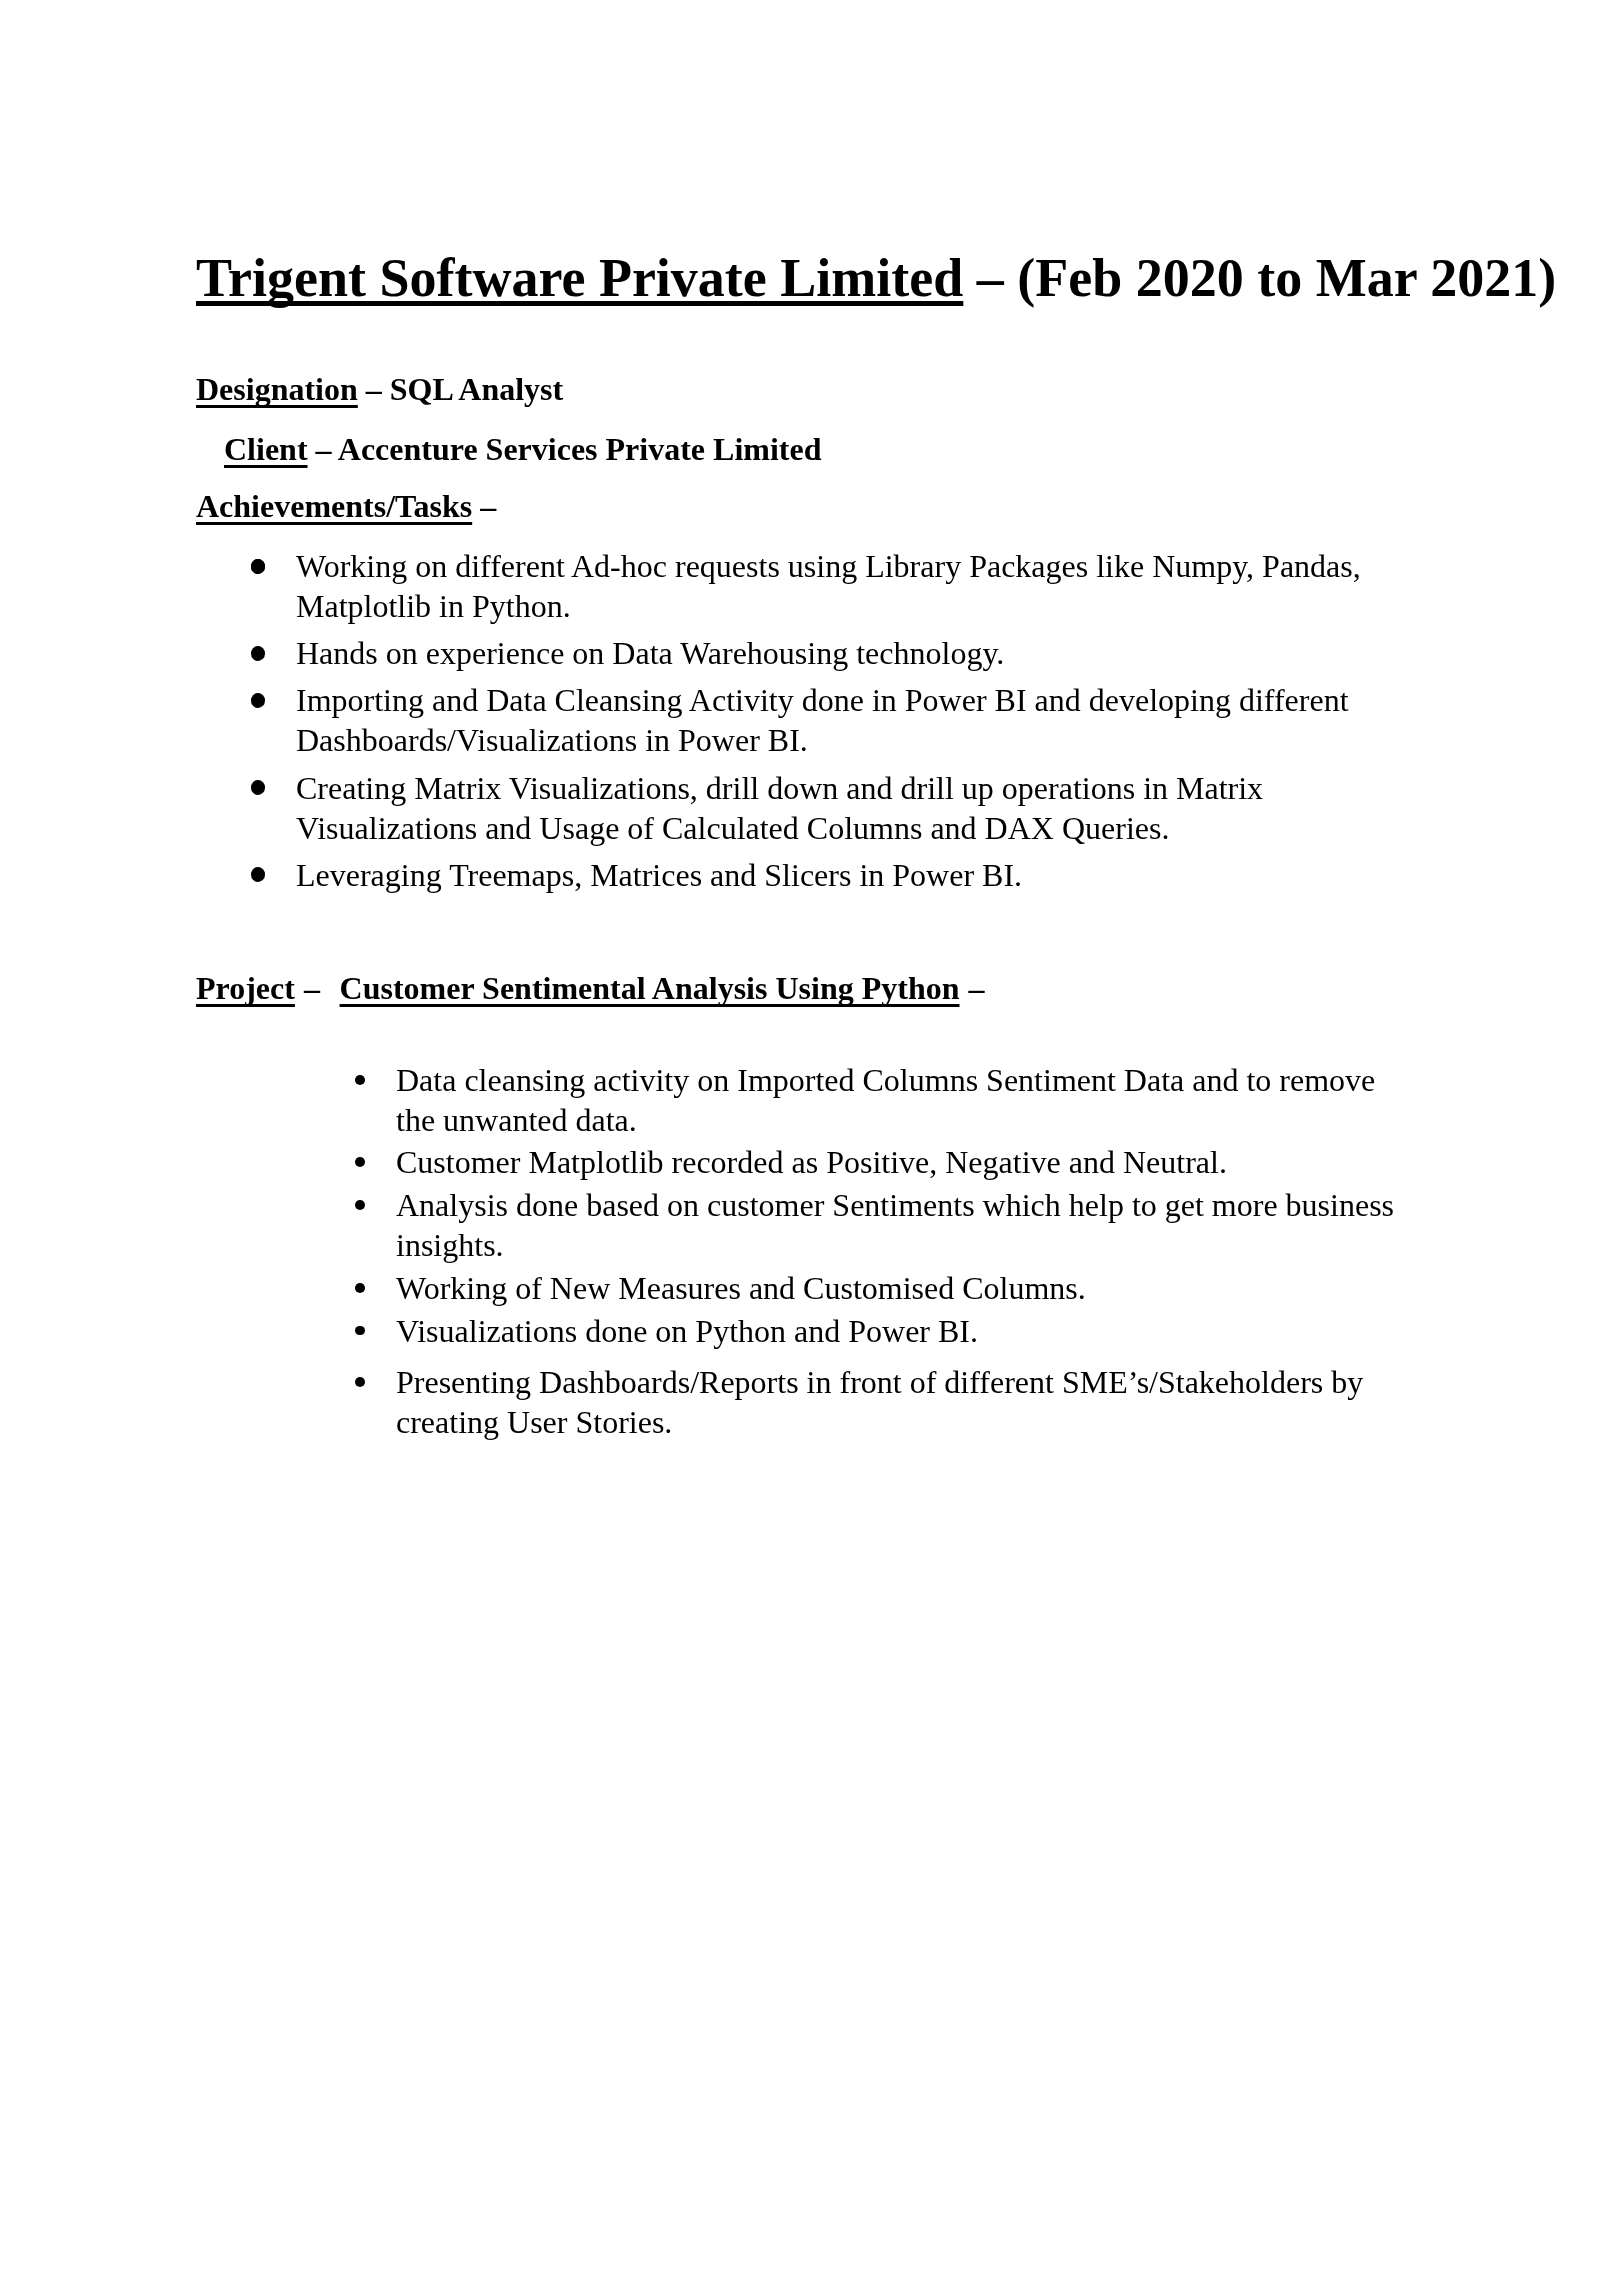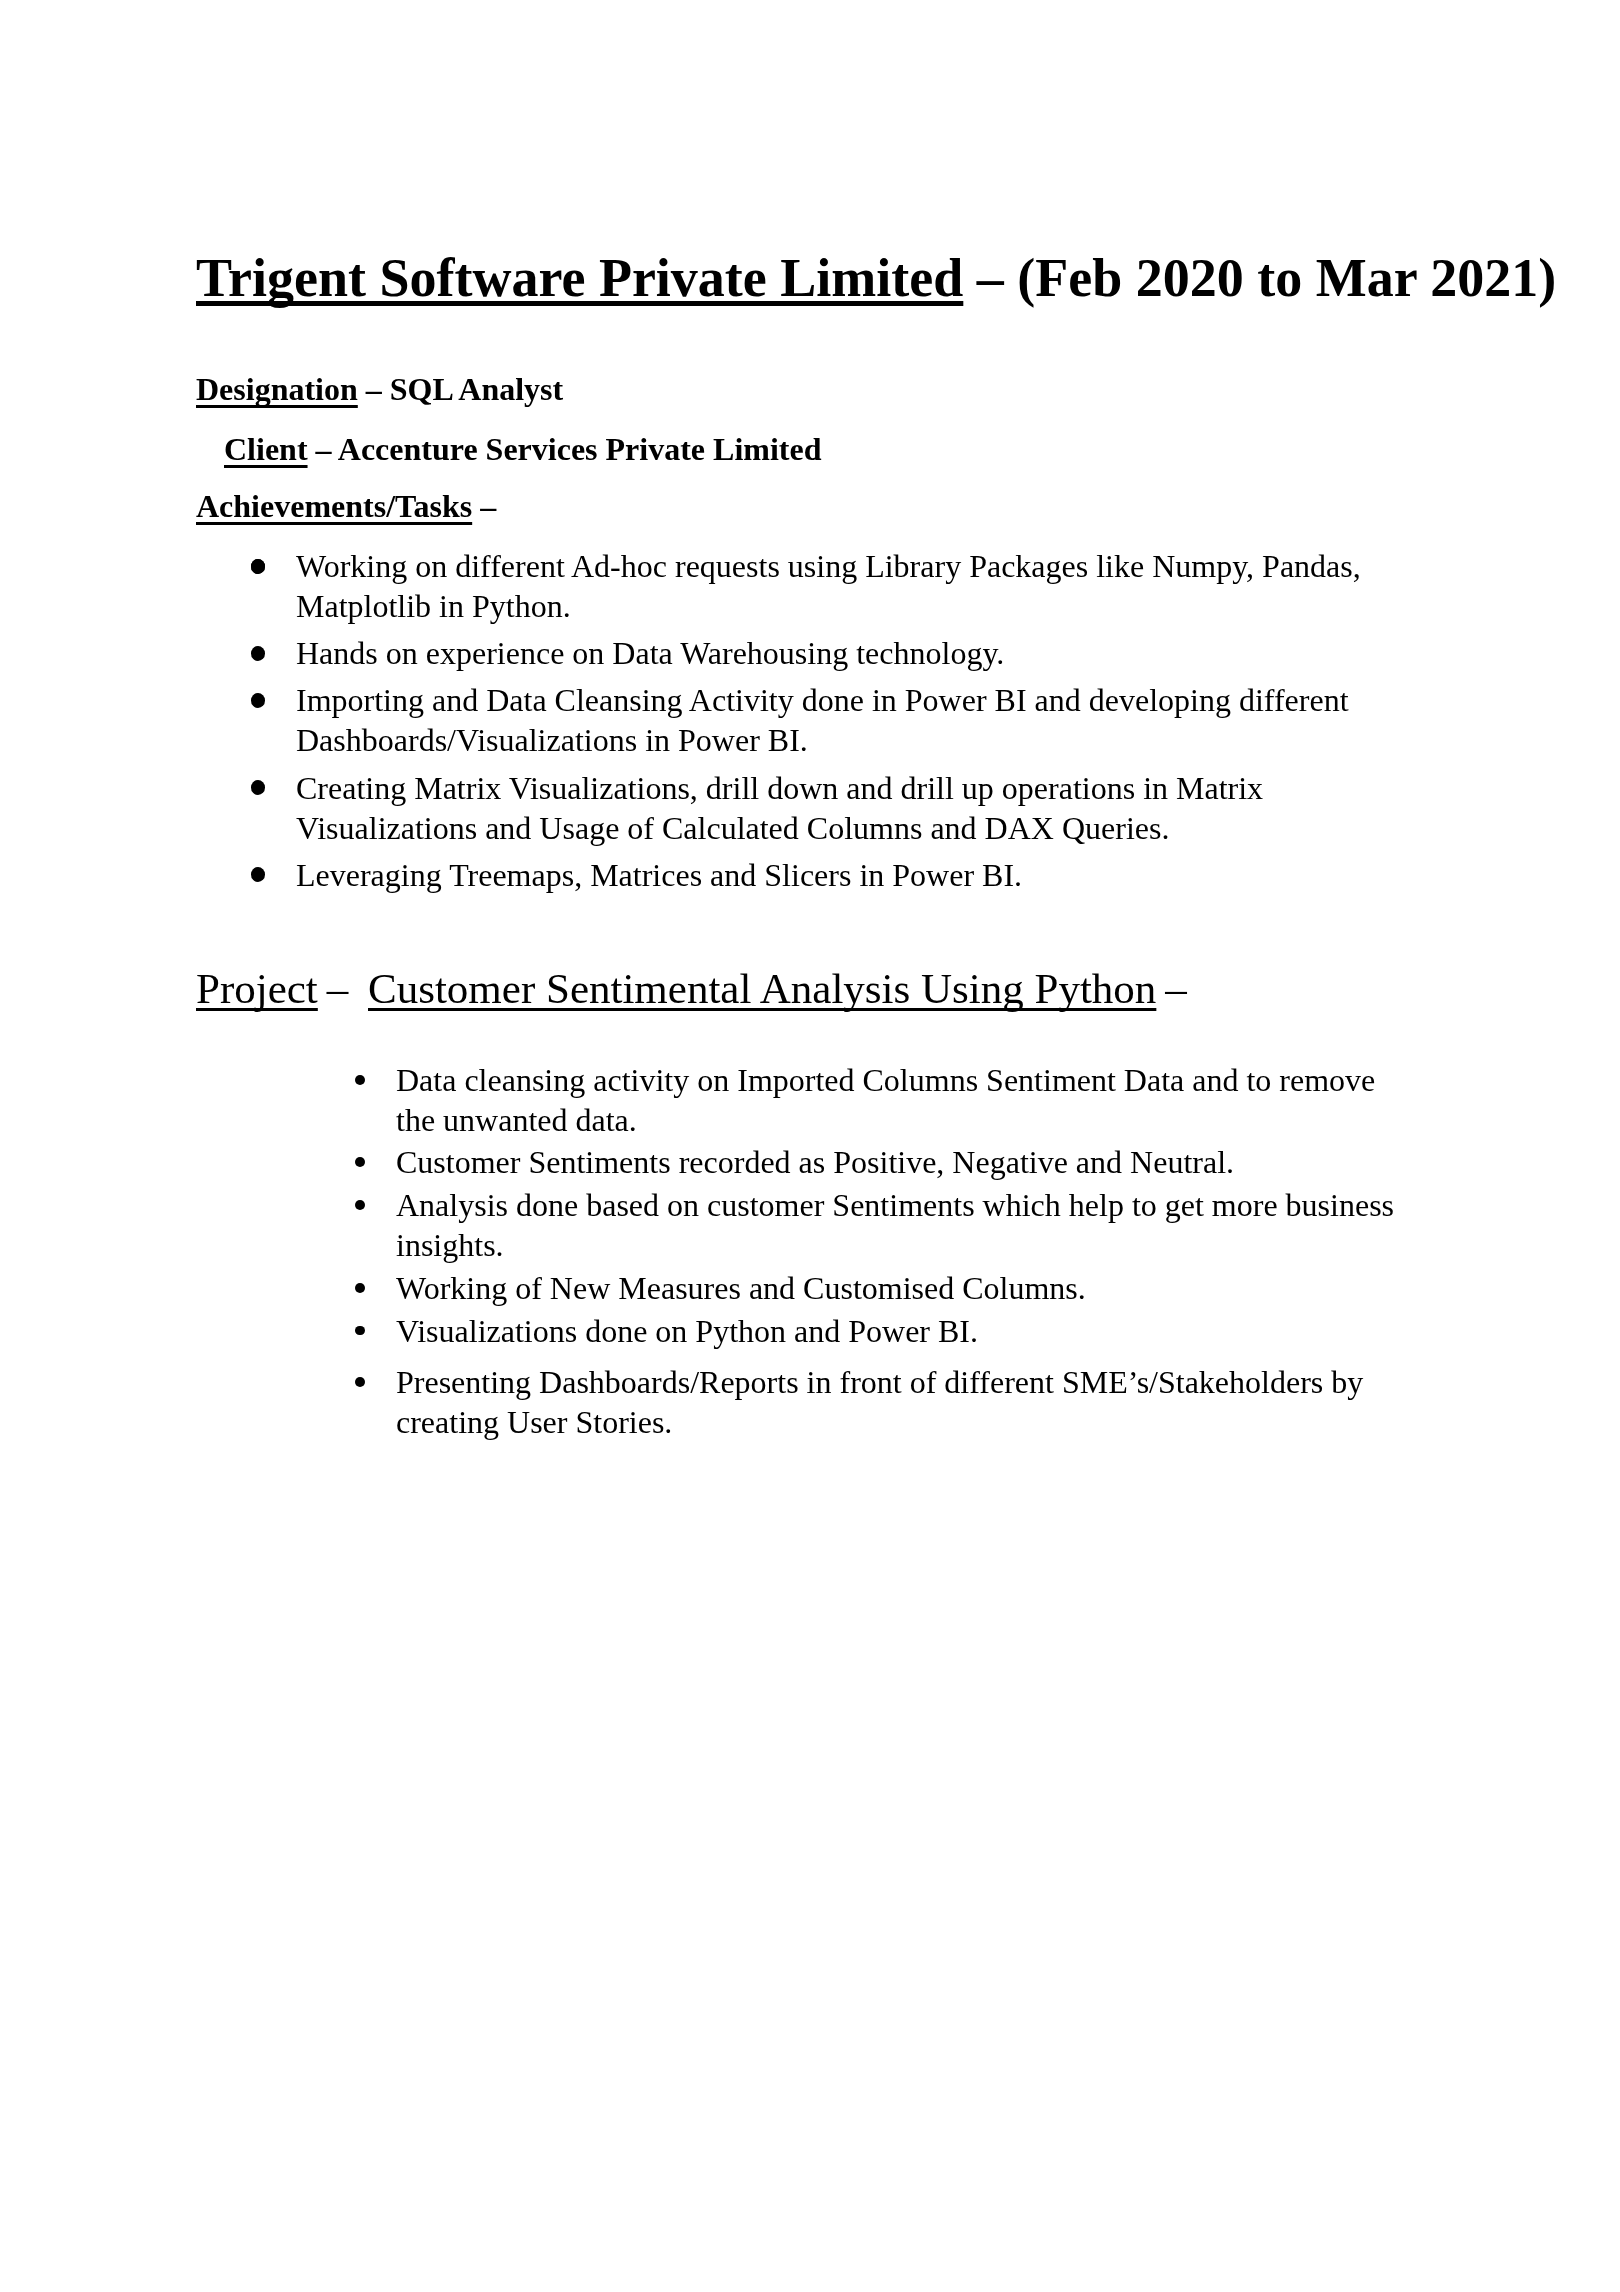--- a/index.html
+++ b/index.html
@@ -72,23 +72,23 @@
   ul.tasks > li { margin-bottom: 7.2px; }
   ul.tasks .bullet {
     left: -45px;
     top: 12.5px;
     width: 14.3px;
     height: 15px;
   }
   
   .project-line {
     margin: 73px 0 16px 0;
-    font-size: 43px;
+    font-size: 32px;
     line-height: 41px;
-    font-weight: normal;
+    font-weight: bold;
     white-space: nowrap;
   }
   .project-line .sep { margin: 0 19.7px 0 9px; }
   .project-line .trail { margin-left: 9px; }
   
   ul.points {
     margin-top: 51px;
     padding-left: 200px;
   }
   ul.points > li { margin-bottom: 2.7px; }
@@ -123,21 +123,21 @@
     <li><span class="bullet"></span><span>Creating Matrix Visualizations, drill down and drill up operations in Matrix
 Visualizations and Usage of Calculated Columns and DAX Queries.</span></li>
     <li><span class="bullet"></span><span>Leveraging Treemaps, Matrices and Slicers in Power BI.</span></li>
   </ul>
 
   <p class="project-line"><span class="u">Project</span><span class="sep">–</span><span class="u">Customer Sentimental Analysis Using Python</span><span class="trail">–</span></p>
 
   <ul class="points">
     <li><span class="bullet"></span><span>Data cleansing activity on Imported Columns Sentiment Data and to remove
 the unwanted data.</span></li>
-    <li><span class="bullet"></span><span>Customer Sentiments recorded as Positive, Negative and Neutral.</span></li>
+    <li><span class="bullet"></span><span>Customer Matplotlib recorded as Positive, Negative and Neutral.</span></li>
     <li><span class="bullet"></span><span>Analysis done based on customer Sentiments which help to get more business
 insights.</span></li>
     <li><span class="bullet"></span><span>Working of New Measures and Customised Columns.</span></li>
     <li><span class="bullet"></span><span>Visualizations done on Python and Power BI.</span></li>
     <li class="spaced"><span class="bullet"></span><span>Presenting Dashboards/Reports in front of different SME’s/Stakeholders by
 creating User Stories.</span></li>
   </ul>
 
 </div>
 

